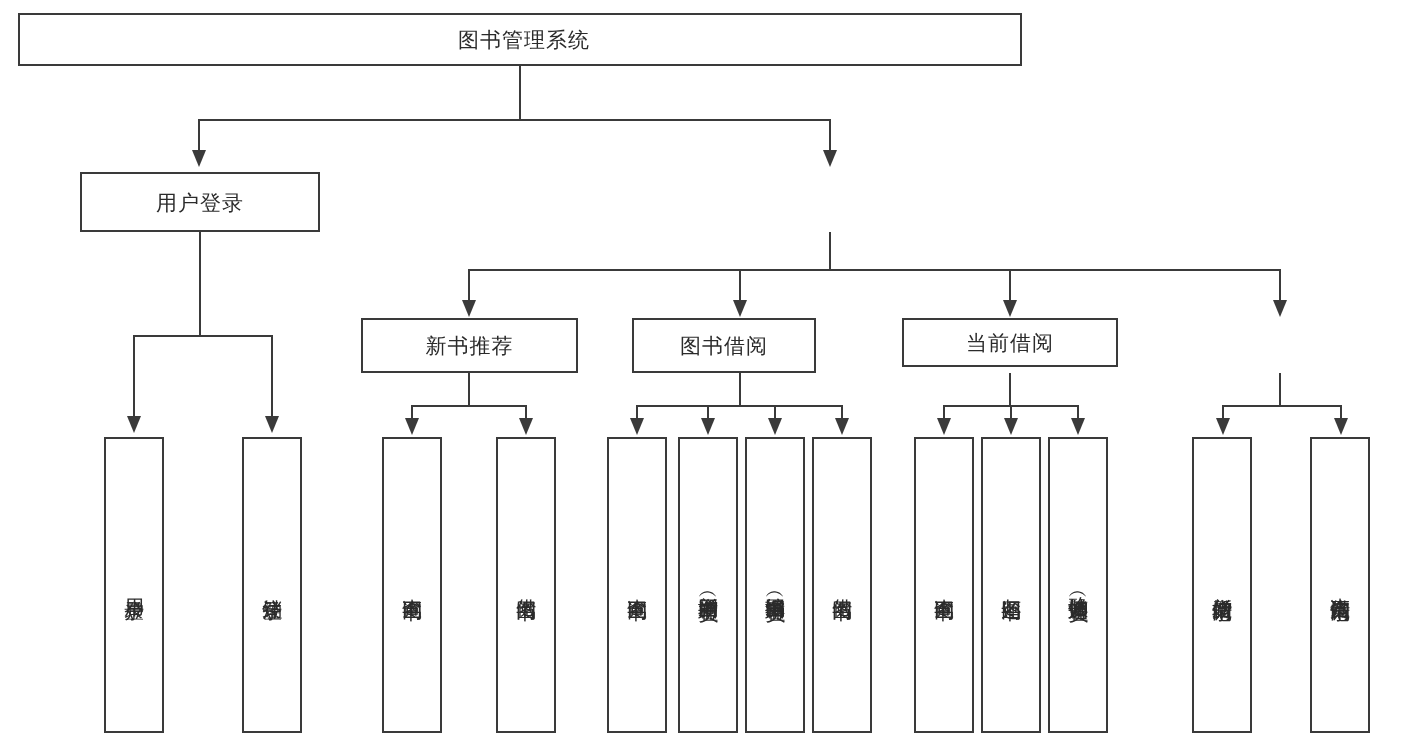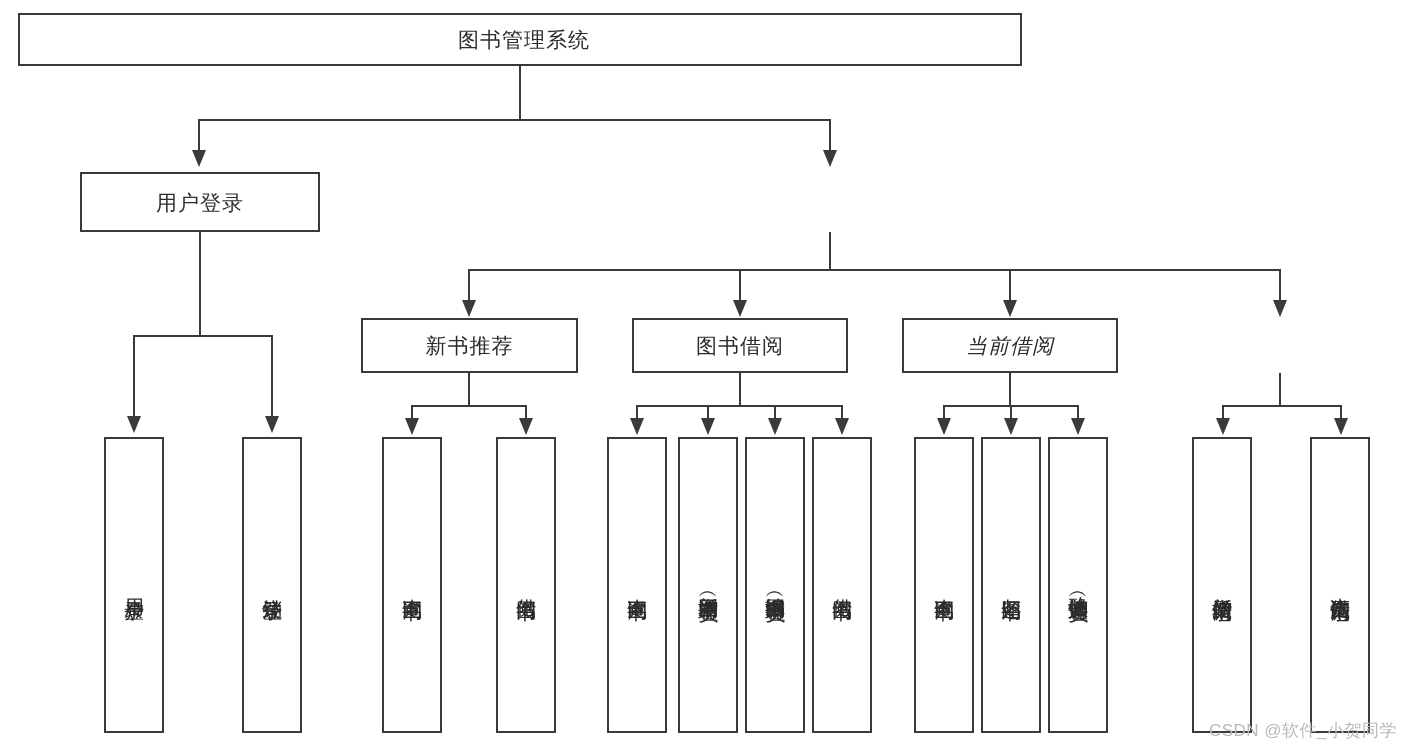--- a/index.html
+++ b/index.html
@@ -107,24 +107,24 @@
   <div class="ln vln" style="left:739px;top:269px;height:32px;"></div>
   <div class="arrow" style="left:733px;top:300px;"></div>
   <div class="ln vln" style="left:1009px;top:269px;height:32px;"></div>
   <div class="arrow" style="left:1003px;top:300px;"></div>
   <div class="ln vln" style="left:1279px;top:269px;height:32px;"></div>
   <div class="arrow" style="left:1273px;top:300px;"></div>
 
   <div class="node h" style="left:361px;top:318px;width:217px;height:55px;">
     <span>新书推荐</span>
   </div>
-  <div class="node h" style="left:632px;top:318px;width:216px;height:55px;">
+  <div class="node h" style="left:632px;top:318px;width:184px;height:55px;">
     <span>图书借阅</span>
   </div>
-  <div class="node h" style="left:902px;top:318px;width:216px;height:55px;font-style:italic;">
+  <div class="node h" style="left:902px;top:318px;width:216px;height:49px;">
     <span>当前借阅</span>
   </div>
 
   <div class="ln vln" style="left:468px;top:373px;height:33px;"></div>
   <div class="ln hln" style="left:411px;top:405px;width:116px;"></div>
   <div class="ln vln" style="left:411px;top:405px;height:14px;"></div>
   <div class="arrow" style="left:405px;top:418px;"></div>
   <div class="ln vln" style="left:525px;top:405px;height:14px;"></div>
   <div class="arrow" style="left:519px;top:418px;"></div>
 
@@ -192,15 +192,14 @@
     <span class="vtext">确认归还（管理员）</span>
   </div>
 
   <div class="node v" style="left:1192px;top:437px;width:60px;height:296px;">
     <span class="vtext">新增借阅记录</span>
   </div>
   <div class="node v" style="left:1310px;top:437px;width:60px;height:296px;">
     <span class="vtext">查询借阅记录</span>
   </div>
 
-  <div id="watermark">CSDN @软件_小贺同学</div>
 
 </div>
 
 </body></html>

